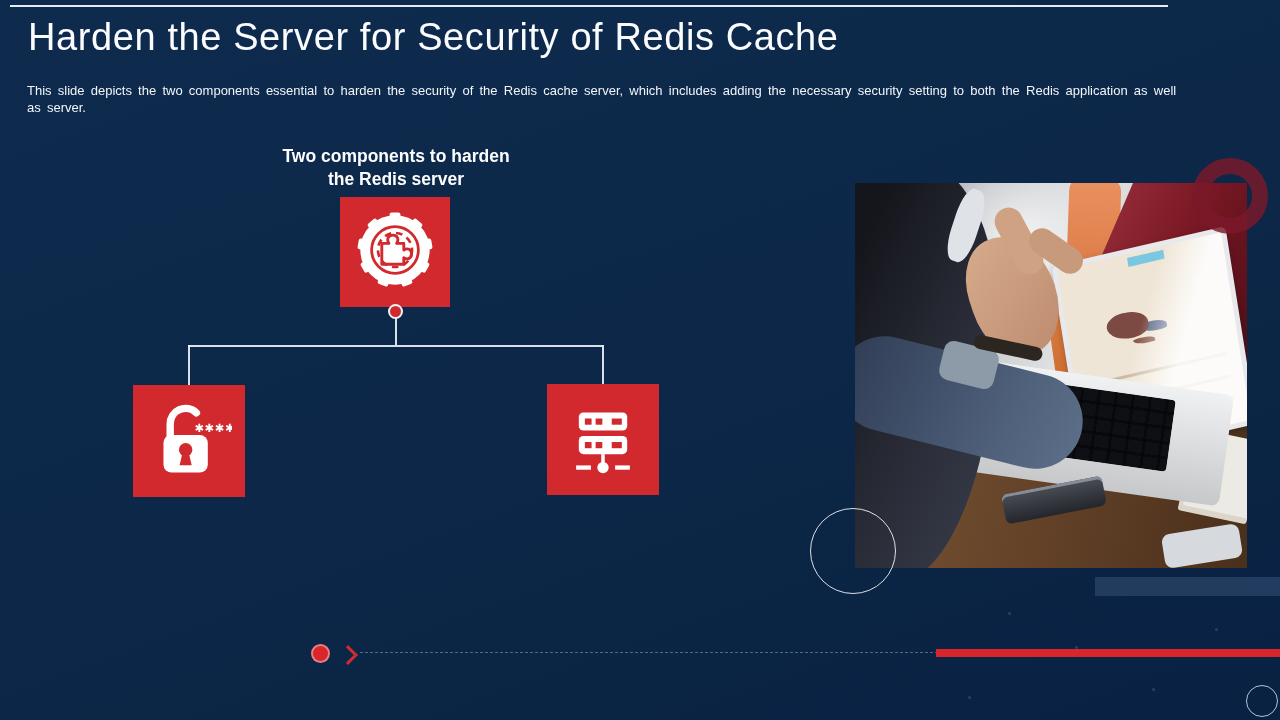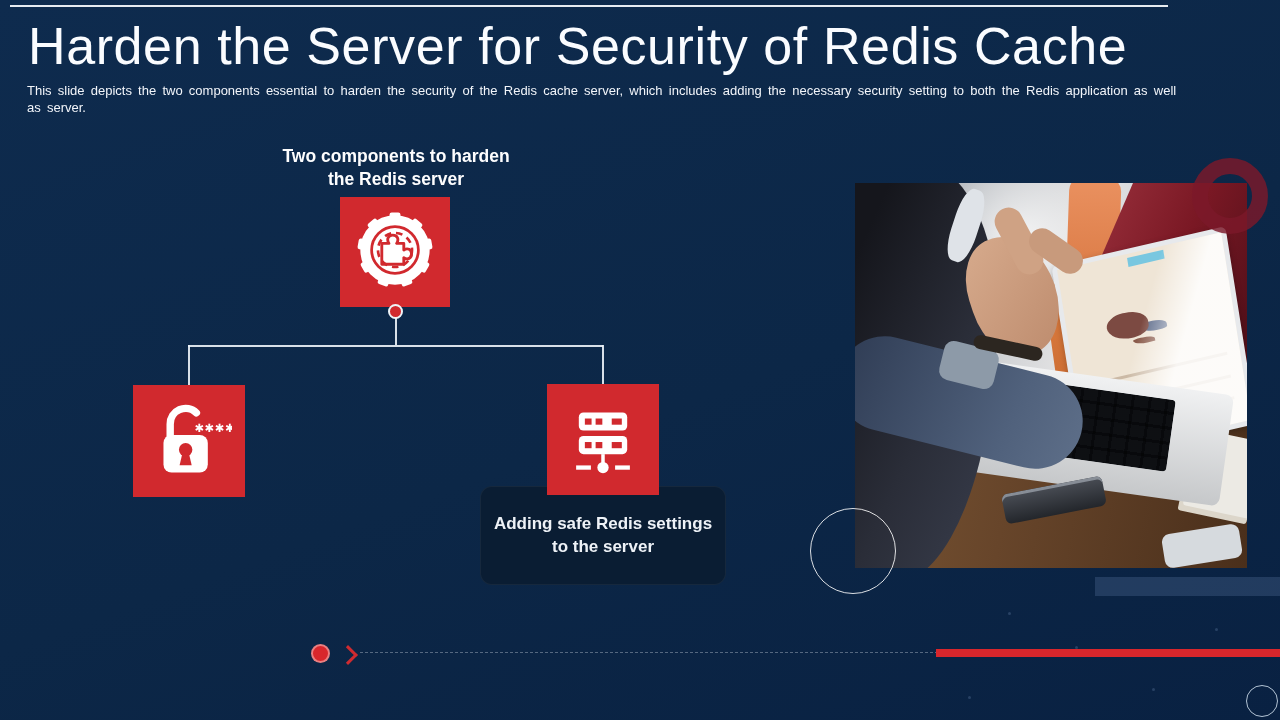--- a/index.html
+++ b/index.html
@@ -3,21 +3,21 @@
 <meta charset="utf-8">
 <style>
   html,body{margin:0;padding:0;background:#000;}
   #slide{
     position:relative;width:1280px;height:720px;overflow:hidden;
     background:linear-gradient(160deg,#0e2b4e 0%,#0c2747 55%,#092142 100%);
     font-family:"Liberation Sans",sans-serif;color:#f4f7fb;
   }
   .abs{position:absolute;}
   .topline{left:10px;top:5px;width:1158px;height:2px;background:#f2f6fa;opacity:.95;}
-  .title{left:28px;top:16px;font-size:52px;font-weight:400;letter-spacing:.6px;color:#fafcff;white-space:nowrap;}
+  .title{left:28px;top:16px;font-size:38px;font-weight:400;letter-spacing:.6px;color:#fafcff;white-space:nowrap;}
   .subtitle{left:27px;top:82px;width:1160px;font-size:13px;line-height:17px;word-spacing:2.6px;color:#f2f5fa;}
   .heading{left:280px;top:145px;width:232px;text-align:center;font-size:17.5px;font-weight:bold;line-height:23px;color:#fdfdfe;}
   .redbox{background:#d1292e;display:flex;align-items:center;justify-content:center;}
   .labelbox{background:#0a1d33;border:1px solid rgba(255,255,255,.05);border-radius:12px;
     display:flex;align-items:center;justify-content:center;text-align:center;
     font-size:17px;font-weight:bold;line-height:22.5px;color:#eef2f7;padding:10px 12px;box-sizing:border-box;}
   .line{background:rgba(238,244,249,.9);}
   .conn-dot{left:388px;top:304px;width:15px;height:15px;border-radius:50%;background:#d1292e;border:2px solid #eef3f7;box-sizing:border-box;}
   .ring{left:1192px;top:158px;width:76px;height:76px;border-radius:50%;border:16px solid rgba(123,25,42,.82);box-sizing:border-box;}
   .circle-big{left:810px;top:508px;width:86px;height:86px;border-radius:50%;border:1.5px solid rgba(255,255,255,.85);box-sizing:border-box;}
@@ -79,23 +79,20 @@
       <svg width="86" height="86" viewBox="0 0 64 64">
         <path d="M18,32 L18,21 A11.5,11.5 0 0 1 37.5,12.5" fill="none" stroke="#ffffff" stroke-width="5.5" stroke-linecap="round"></path>
         <rect x="13" y="29" width="33" height="28" rx="6" fill="#ffffff"></rect>
         <circle cx="29.5" cy="40" r="5" fill="#d1292e"></circle>
         <path d="M27 43 L32 43 L34 51.5 L25 51.5 Z" fill="#d1292e"></path>
         <text x="36" y="27" font-family="DejaVu Sans, sans-serif" font-size="8.5" font-weight="bold" fill="#ffffff" letter-spacing="0.5">✱✱✱✱</text>
       </svg>
     </span>
   </div>
 
-  <div class="abs labelbox" style="left:480px;top:486px;width:246px;height:99px;">
-    <span>Adding safe Redis settings to the server</span>
-  </div>
   <div class="abs redbox" style="left:547px;top:384px;width:112px;height:111px;">
     <span>
       <svg width="86" height="86" viewBox="0 0 64 64">
         <rect x="14" y="13" width="36" height="13.5" rx="3.5" fill="#ffffff"></rect>
         <rect x="18.5" y="17.5" width="5" height="4.6" fill="#d1292e"></rect>
         <rect x="26.5" y="17.5" width="5" height="4.6" fill="#d1292e"></rect>
         <rect x="38.5" y="17.5" width="7.5" height="4.6" fill="#d1292e"></rect>
         <rect x="14" y="30.5" width="36" height="13.5" rx="3.5" fill="#ffffff"></rect>
         <rect x="18.5" y="35" width="5" height="4.6" fill="#d1292e"></rect>
         <rect x="26.5" y="35" width="5" height="4.6" fill="#d1292e"></rect>

